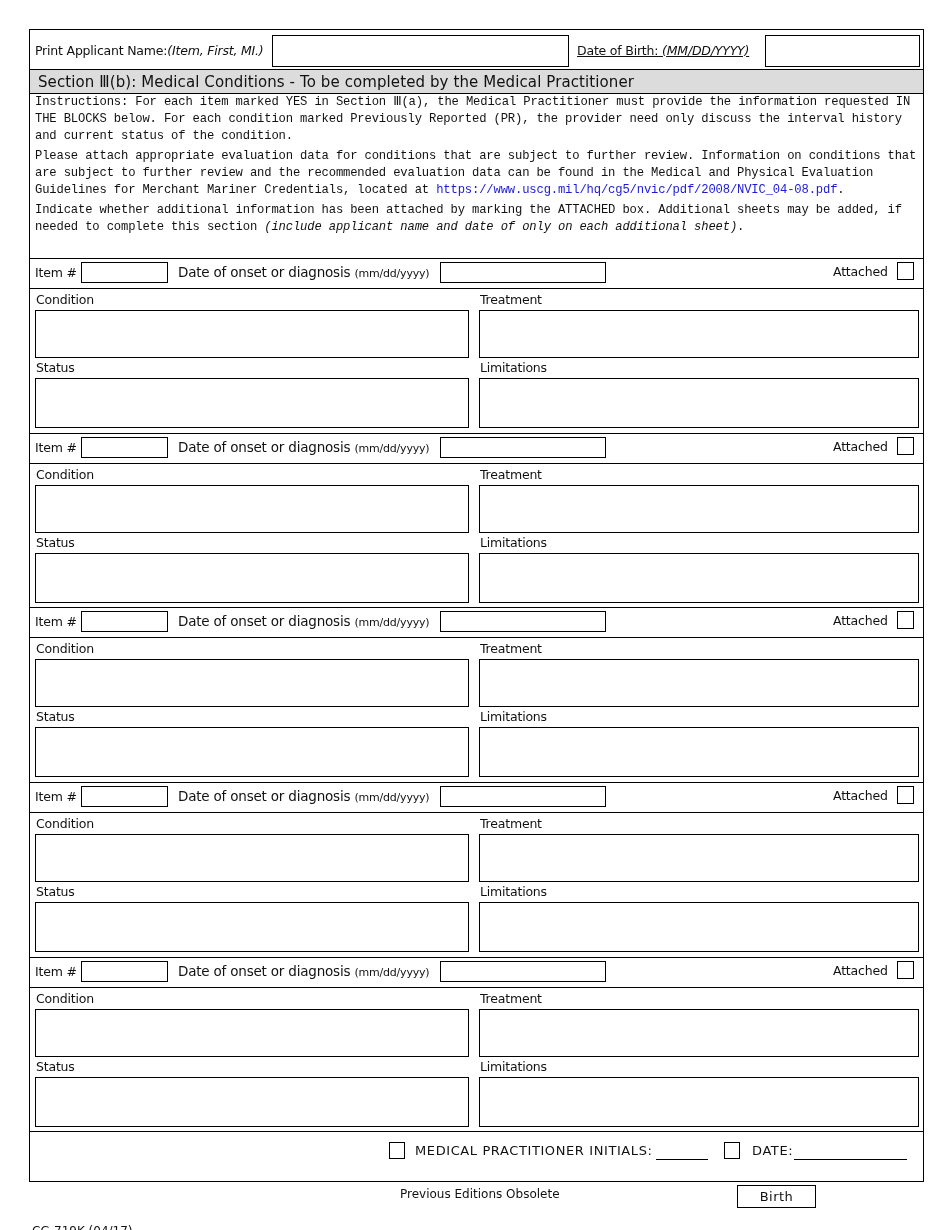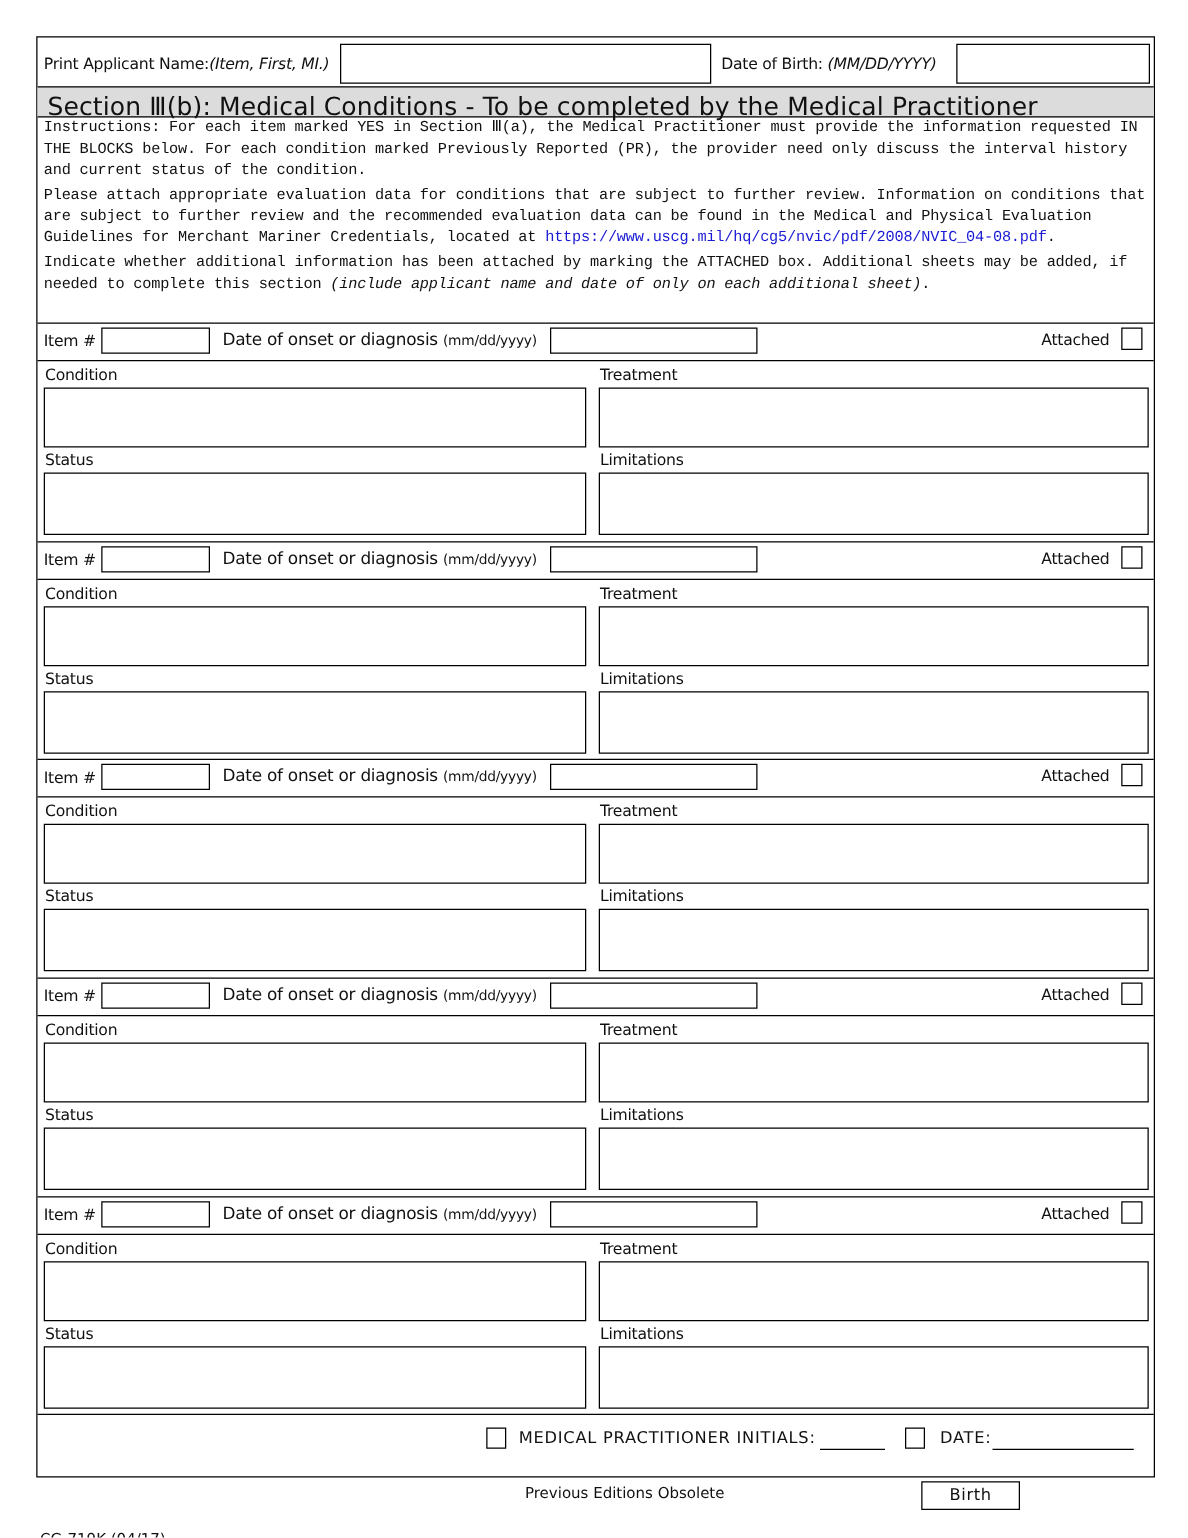--- a/index.html
+++ b/index.html
@@ -4,38 +4,38 @@
 <style>
   * { box-sizing: border-box; }
   html, body { margin: 0; padding: 0; background: #ffffff; }
   body { width: 950px; height: 1230px; position: relative; font-family: "DejaVu Sans", sans-serif; color: #111; }
   .form { position: absolute; left: 29px; top: 29px; width: 895px; height: 1153px; border: 1px solid #000; }
   .lbl { position: absolute; font-size: 12.5px; white-space: nowrap; letter-spacing: -0.2px; }
   .lbl i { font-style: italic; }
   .box { position: absolute; border: 1px solid #000; background: #fff; }
   .hline { position: absolute; left: 0; width: 893px; border-top: 1px solid #000; }
   .hdr { position: absolute; left: 0; top: 39px; width: 893px; height: 25px; background: #dcdcdc; border-top: 1px solid #000; border-bottom: 1px solid #000; }
-  .hdr span { position: absolute; left: 8px; top: 3px; font-size: 20px; letter-spacing: 0.1px; }
+  .hdr span { position: absolute; left: 8px; top: 3px; font-size: 15px; letter-spacing: 0.1px; }
   .instr { position: absolute; left: 5px; width: 885px; font-size: 12.2px; line-height: 17px; letter-spacing: -0.15px; }
   .instr p { margin: 0 0 3px 0; font-family: Liberation Mono, monospace; }
   .instr a { color: #1a1ad4; text-decoration: none; }
   .small { font-size: 11px; }
   .chk { position: absolute; width: 17px; height: 18px; border: 1px solid #000; background: #fff; }
   .foot { position: absolute; font-size: 12px; white-space: nowrap; }
   .reset { position: absolute; left: 737px; top: 1185px; width: 79px; height: 23px; border: 1px solid #000; background: #fff; font-size: 13px; text-align: center; line-height: 21px; letter-spacing: 0.5px; }
   .uline { position: absolute; border-bottom: 1px solid #000; height: 1px; }
 </style>
 </head>
 <body>
 
 <div class="form">
 
   <div class="lbl" style="left:5px;top:13px;"><span>Print Applicant Name:</span><i>(Item, First, MI.)</i></div>
   <div class="box" style="left:242px;top:5px;width:297px;height:32px;"><span></span></div>
-  <div class="lbl" style="left:547px;top:13px;"><span>Date of Birth: </span><i>(MM/DD/YYYY)</i></div>
+  <div class="lbl" style="left:547px;top:13px;text-decoration:underline;"><span>Date of Birth: </span><i>(MM/DD/YYYY)</i></div>
   <div class="box" style="left:735px;top:5px;width:155px;height:32px;"><span></span></div>
 
   <div class="hdr">
       <span>Section Ⅲ(b):  Medical Conditions - To be completed by the Medical Practitioner</span>
     </div>
 
   <div class="instr" style="top:64px;">
     <p>Instructions:  For each item marked YES in Section Ⅲ(a), the Medical Practitioner must provide the information requested IN THE BLOCKS below.  For each condition marked Previously Reported (PR), the provider need only discuss the interval history and current status of the condition.</p>
     <p><span>Please attach appropriate evaluation data for conditions that are subject to further review. Information on conditions that are subject to further review and the recommended evaluation data can be found in the Medical and Physical Evaluation Guidelines for Merchant Mariner Credentials, located at </span><a>https://www.uscg.mil/hq/cg5/nvic/pdf/2008/NVIC_04-08.pdf</a><span>.</span></p>
     <p><span>Indicate whether additional information has been attached by marking the ATTACHED box.  Additional sheets may be added, if needed to complete this section </span><i>(include applicant name and date of only on each additional sheet)</i><span>.</span></p>
@@ -131,15 +131,15 @@
   <div class="hline" style="top:1101px;"></div>
   <div class="chk" style="left:359px;top:1112px;width:16px;height:17px;"></div>
   <div class="lbl" style="left:385px;top:1113px;font-size:13px;letter-spacing:0.6px;">MEDICAL PRACTITIONER INITIALS:</div>
   <div class="uline" style="left:626px;top:1129px;width:52px;"><span></span></div>
   <div class="chk" style="left:694px;top:1112px;width:16px;height:17px;"></div>
   <div class="lbl" style="left:722px;top:1113px;font-size:13px;letter-spacing:0.6px;">DATE:</div>
   <div class="uline" style="left:764px;top:1129px;width:113px;"><span></span></div>
 </div>
 
 <div class="foot" style="left:32px;top:1187px;margin-top:37px;">CG-719K (04/17)</div>
-<div class="foot" style="left:400px;top:1187px;margin-left:20px;">Previous Editions Obsolete</div>
+<div class="foot" style="left:400px;top:1187px;">Previous Editions Obsolete</div>
 <div class="reset">Birth</div>
 <div class="foot" style="left:837px;top:1187px;margin-top:47px;">Page 5 of 10</div>
 
 </body></html>

